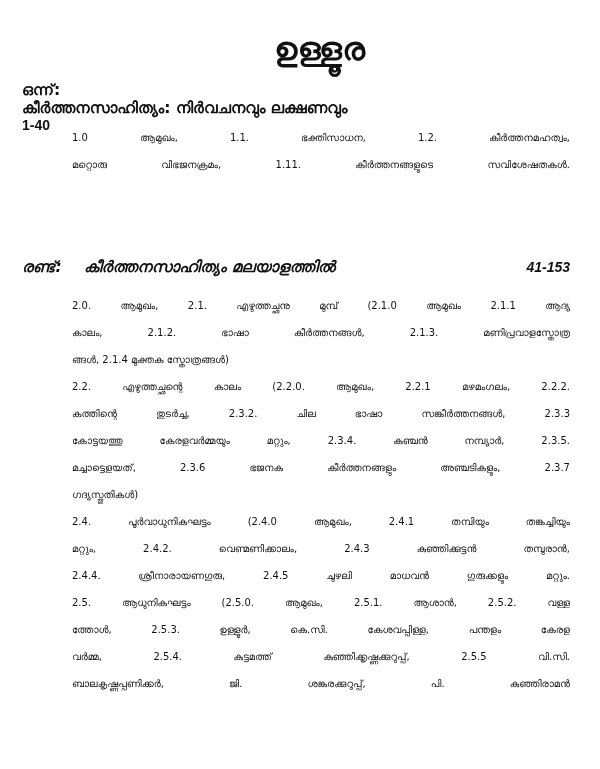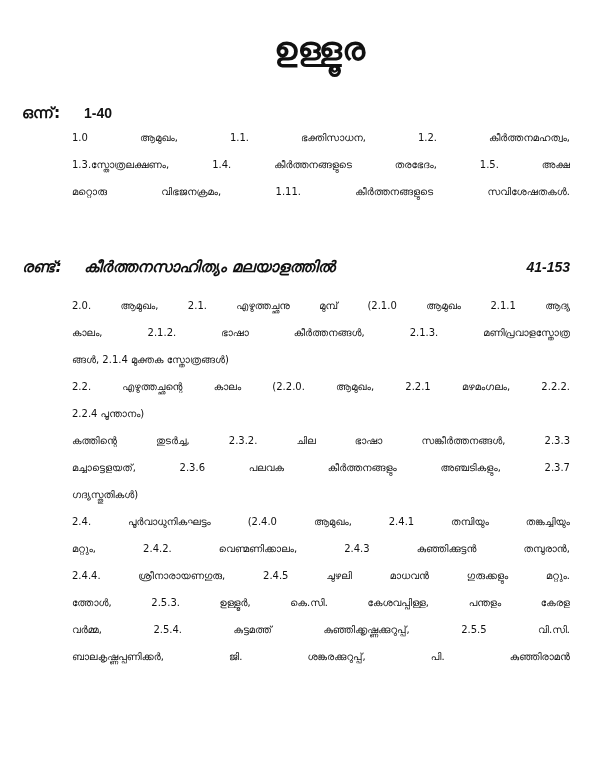--- a/index.html
+++ b/index.html
@@ -63,53 +63,54 @@
       display: block;
       height: 27px;
       white-space: nowrap;
       text-align: justify;
       text-align-last: justify;
       overflow: hidden;
     }
     .body-line.last {
       text-align-last: left;
     }
-    #s1-header { top: 104px; }
+    #s1-header { top: 81px; flex-direction: column; }
     #s1-body { top: 124px; }
     #s2-header { top: 258px; font-style: italic; }
     #s2-body { top: 292px; }
   </style>
 </head>
 <body>
 
 <div class="page-title">ഉള്ളൂര</div>
 
 <div id="s1-header" class="section-header">
   <span class="sec-label">ഒന്ന്:</span>
+  <span class="sec-title">കീർത്തനസാഹിത്യം: നിർവചനവും ലക്ഷണവും</span>
   <span class="sec-pages">1-40</span>
 </div>
 <div id="s1-body" class="section-body">
   <span class="body-line">1.0  ആമുഖം,  1.1.  ഭക്തിസാധന,  1.2.  കീർത്തനമഹത്വം,</span>
-  <span class="body-line">1.3.സ്തോത്രലക്ഷണം, 1.4. കീർത്തനങ്ങളുടെ തരഭേദം, 1.5. അക്ഷ</span>
   <span class="body-line">മറ്റൊരു വിഭജനക്രമം, 1.11. കീർത്തനങ്ങളുടെ സവിശേഷതകൾ.</span>
 </div>
 
 <div id="s2-header" class="section-header">
   <span class="sec-label">രണ്ട്:</span>
   <span class="sec-title">കീർത്തനസാഹിത്യം മലയാളത്തിൽ</span>
   <span class="sec-pages">41-153</span>
 </div>
 <div id="s2-body" class="section-body">
   <span class="body-line">2.0. ആമുഖം, 2.1. എഴുത്തച്ഛനു മുമ്പ് (2.1.0 ആമുഖം 2.1.1 ആദ്യ</span>
   <span class="body-line">കാലം, 2.1.2. ഭാഷാ കീർത്തനങ്ങൾ, 2.1.3. മണിപ്രവാളസ്തോത്ര</span>
   <span class="body-line last">ങ്ങൾ, 2.1.4 മുക്തക സ്തോത്രങ്ങൾ)</span>
   <span class="body-line">2.2. എഴുത്തച്ഛന്റെ കാലം (2.2.0. ആമുഖം, 2.2.1 മഴമംഗലം, 2.2.2.</span>
-  <span class="body-line last">2.2.4 പൂന്താനം)</span>
   <span class="body-line">കത്തിന്റെ തുടർച്ച, 2.3.2. ചില ഭാഷാ സങ്കീർത്തനങ്ങൾ, 2.3.3</span>
-  <span class="body-line">മച്ചാട്ടെളയത്, 2.3.6 പലവക കീർത്തനങ്ങളും അഞ്ചടികളും, 2.3.7</span>
+  <span class="body-line">കോട്ടയത്തു കേരളവർമ്മയും മറ്റും, 2.3.4. കുഞ്ചൻ നമ്പ്യാർ, 2.3.5.</span>
+  <span class="body-line">മച്ചാട്ടെളയത്, 2.3.6 ഭജനക കീർത്തനങ്ങളും അഞ്ചടികളും, 2.3.7</span>
   <span class="body-line last">ഗദ്യസ്തുതികൾ)</span>
   <span class="body-line">2.4. പൂർവാധുനികഘട്ടം (2.4.0 ആമുഖം, 2.4.1 തമ്പിയും തങ്കച്ചിയും</span>
   <span class="body-line">മറ്റും, 2.4.2. വെണ്മണിക്കാലം, 2.4.3 കുഞ്ഞിക്കുട്ടൻ തമ്പുരാൻ,</span>
   <span class="body-line">2.4.4. ശ്രീനാരായണഗുരു, 2.4.5 ചുഴലി മാധവൻ ഗുരുക്കളും മറ്റും.</span>
+  <span class="body-line">2.5. ആധുനികഘട്ടം (2.5.0. ആമുഖം, 2.5.1. ആശാൻ, 2.5.2. വള്ള</span>
   <span class="body-line">ത്തോൾ, 2.5.3. ഉള്ളൂർ, കെ.സി. കേശവപ്പിള്ള, പന്തളം കേരള</span>
   <span class="body-line">വർമ്മ, 2.5.4. കുട്ടമത്ത് കുഞ്ഞിക്കൃഷ്ണക്കുറുപ്പ്, 2.5.5 വി.സി.</span>
   <span class="body-line">ബാലകൃഷ്ണപ്പണിക്കർ, ജി. ശങ്കരക്കുറുപ്പ്, പി. കുഞ്ഞിരാമൻ</span>
 </div>
 
 </body></html>

